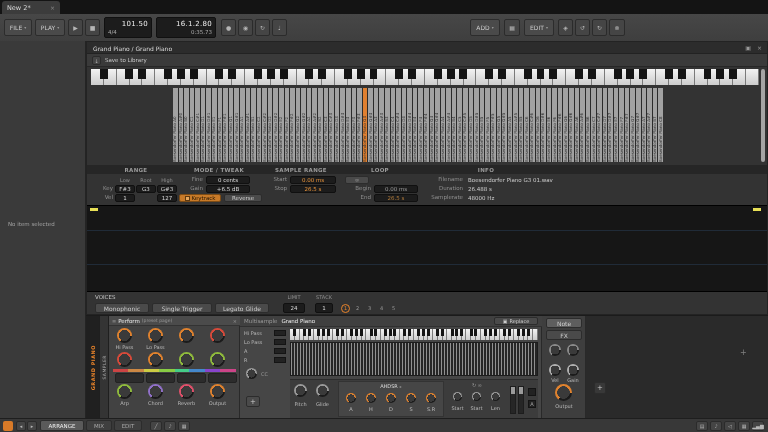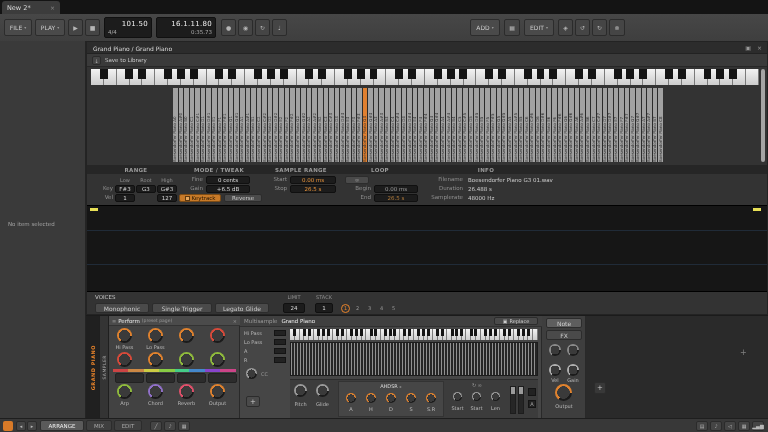--- a/index.html
+++ b/index.html
@@ -88,21 +88,21 @@
         <span>▶</span>
       </div>
     <div class="abs icon-btn" style="left:85px;top:5px;width:15px;height:17px">
         <span>■</span>
       </div>
     <div class="abs display" style="left:104px;top:3px;width:48px;height:21px">
       <div class="dl1">101.50</div>
       <div class="dl2" style="text-align:left">4/4</div>
     </div>
     <div class="abs display" style="left:156px;top:3px;width:60px;height:21px">
-      <div class="dl1">16.1.11.80</div>
+      <div class="dl1">16.1.2.80</div>
       <div class="dl2">0:35.73</div>
     </div>
     <div class="abs icon-btn" style="left:221px;top:5px;width:15px;height:17px">
         <span>●</span>
       </div>
     <div class="abs icon-btn" style="left:238px;top:5px;width:15px;height:17px">
         <span>◉</span>
       </div>
     <div class="abs icon-btn" style="left:255px;top:5px;width:15px;height:17px">
         <span>↻</span>

